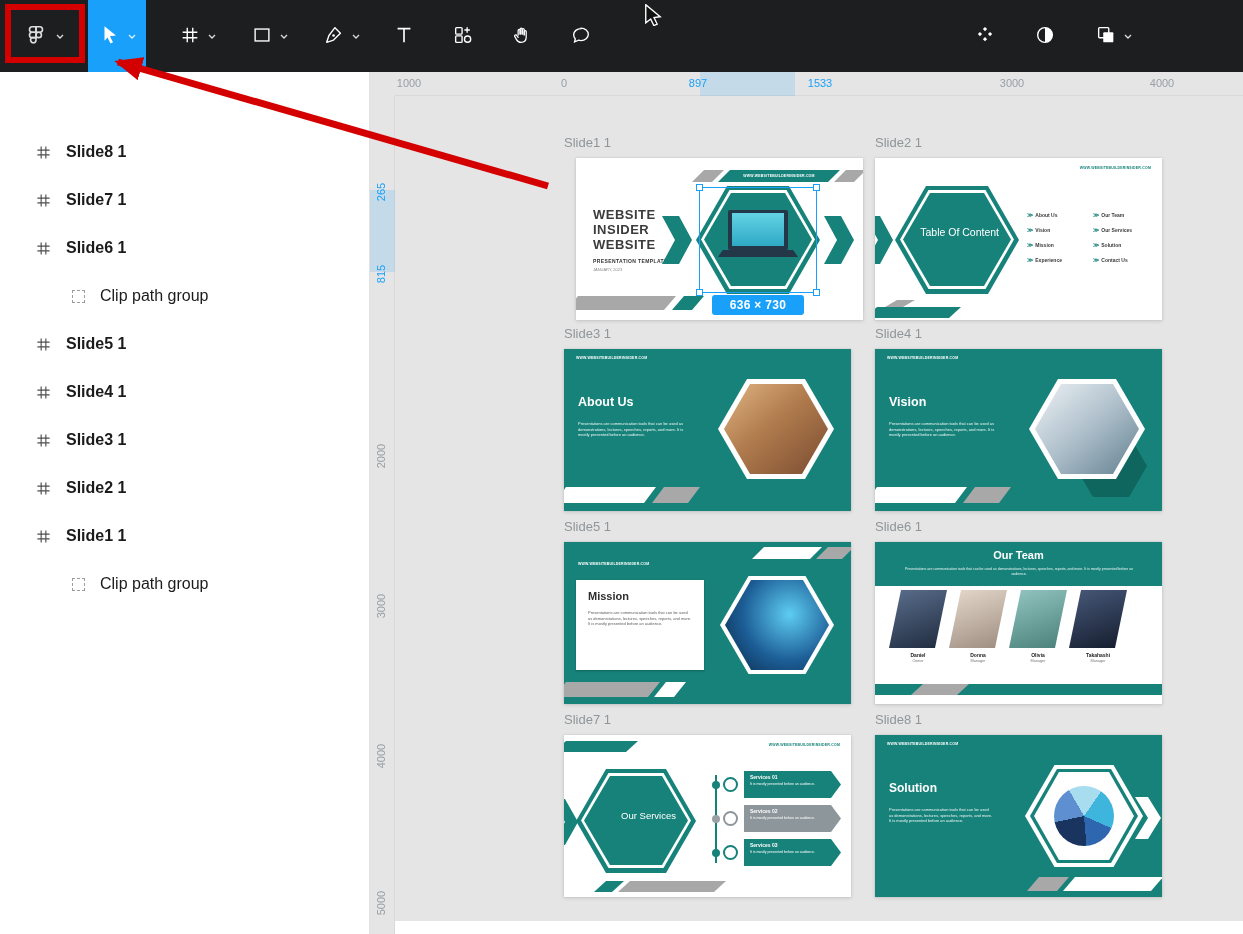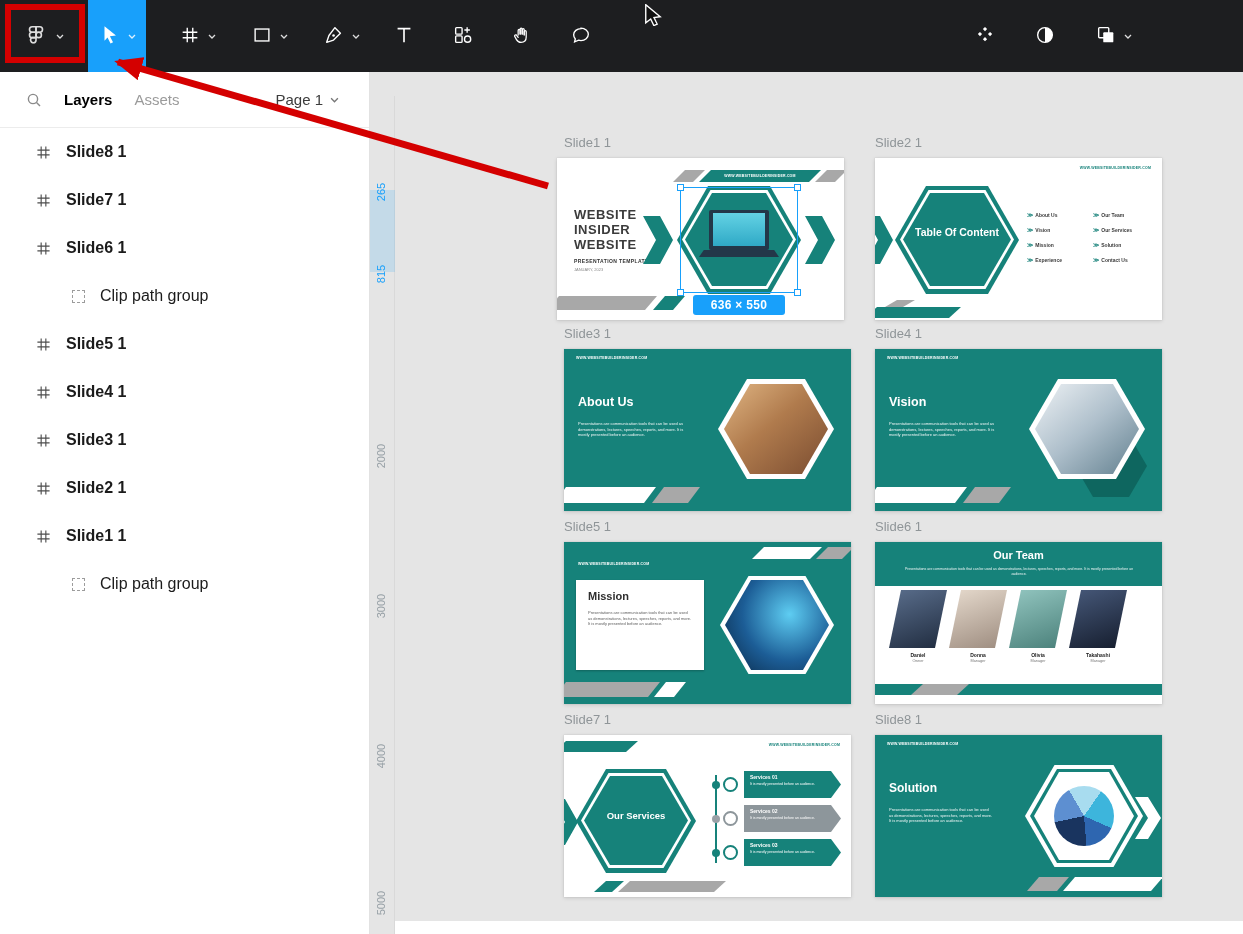--- a/index.html
+++ b/index.html
@@ -70,21 +70,21 @@
   .laptop-screen{position:absolute;background:#233749;border-radius:2px}
   .laptop-display{position:absolute;background:linear-gradient(180deg,#63d2e4,#2fa9c6)}
   .laptop-base{position:absolute;background:#233749;clip-path:polygon(6% 0,94% 0,100% 100%,0 100%)}
 
   .sel-box{position:absolute;border:1.5px solid #18a0fb;z-index:5}
   .handle{position:absolute;width:7px;height:7px;background:#fff;border:1.5px solid #18a0fb}
   .sel-badge{position:absolute;background:#18a0fb;color:#fff;font-size:12px;font-weight:700;
              display:flex;align-items:center;justify-content:center;border-radius:3px;z-index:6;
              letter-spacing:.3px}
 
-  .hex-title{position:absolute;color:#fff;font-weight:700;text-align:center}
+  .hex-title{position:absolute;color:#fff;font-weight:400;text-align:right}
   .toc-item{position:absolute;display:flex;align-items:center;font-size:5px;font-weight:700;color:#3a3a3a;white-space:nowrap}
   .toc-ico{color:#16827a;font-size:6px;margin-right:2px;line-height:1}
 
   .img-warm{background:linear-gradient(140deg,#e0b583 0%,#b07b4d 45%,#7a4c30 100%)}
   .img-desk{background:linear-gradient(140deg,#eef2f5 0%,#aebfcb 50%,#62808f 100%)}
   .img-tech{background:radial-gradient(circle at 62% 38%,#5ecdf2 0%,#1c5d96 55%,#0a2744 100%)}
 
   .card{position:absolute;background:#fff;box-shadow:0 1px 2px rgba(0,0,0,.25)}
 
   .photo{position:absolute;clip-path:polygon(12px 0,100% 0,calc(100% - 12px) 100%,0 100%)}
@@ -254,36 +254,20 @@
       </span>
       <span class="chev-dn">
         <svg width="8" height="5" viewBox="0 0 8 5" fill="none" stroke="#fff" stroke-width="1.3">
             <path d="M1 1l3 3 3-3"></path>
           </svg>
       </span>
     </button>
   </div>
 
   <div class="sidebar">
-    <div class="sb-header">
-      <span class="sb-search">
-        <svg width="16" height="16" viewBox="0 0 16 16" fill="none" stroke="#8a8a8a" stroke-width="1.4">
-          <circle cx="7" cy="7" r="4.6"></circle>
-            <path d="M10.5 10.5L14 14"></path>
-        </svg>
-      </span>
-      <span class="tab active">Layers</span>
-      <span class="tab inactive">Assets</span>
-      <span class="page-sel">
-        <span>Page 1</span>
-        <svg width="9" height="6" viewBox="0 0 8 5" fill="none" stroke="#777" stroke-width="1.2">
-            <path d="M1 1l3 3 3-3"></path>
-          </svg>
-      </span>
-    </div>
 
     <div class="layer-list">
       <div class="layer-row">
         <svg width="15" height="15" viewBox="0 0 16 16" stroke="#4d4d4d" stroke-width="1.2" fill="none">
             <path d="M5.5 1.5v13M10.5 1.5v13M1.5 5.5h13M1.5 10.5h13"></path>
           </svg>
         <span class="lname">Slide8 1</span>
       </div>
       <div class="layer-row">
         <svg width="15" height="15" viewBox="0 0 16 16" stroke="#4d4d4d" stroke-width="1.2" fill="none">
@@ -333,32 +317,41 @@
       </div>
       <div class="layer-row group">
         <span class="clip-ico"></span>
         <span class="lname">Clip path group</span>
       </div>
     </div>
   </div>
 
   <div class="canvas">
 
+    <div class="h-ruler">
+      <div class="hband" style="left:305px;width:95px"></div>
+      <span class="rlabel" style="left:14px">1000</span>
+      <span class="rlabel" style="left:169px">0</span>
+      <span class="rlabel blue" style="left:303px">897</span>
+      <span class="rlabel blue" style="left:425px">1533</span>
+      <span class="rlabel" style="left:617px">3000</span>
+      <span class="rlabel" style="left:767px">4000</span>
+    </div>
     <div class="v-ruler">
       <div class="vband" style="top:94px;height:82px"></div>
       <span class="vlabel blue" style="top:90px">265</span>
       <span class="vlabel blue" style="top:172px">815</span>
       <span class="vlabel" style="top:354px">2000</span>
       <span class="vlabel" style="top:504px">3000</span>
       <span class="vlabel" style="top:654px">4000</span>
       <span class="vlabel" style="top:801px">5000</span>
     </div>
 
     <div class="slide-label" style="left:194px;top:63px">Slide1 1</div>
-    <div class="slide" style="left:187px;top:86px">
+    <div class="slide" style="left:206px;top:86px">
       <div class="par gray" style="left:116px;top:12px;width:32px;height:12px"></div>
       <div class="par teal" style="left:142px;top:12px;width:122px;height:12px;display:flex;align-items:center;justify-content:center">
         <span class="t-url-w">WWW.WEBSITEBUILDERINSIDER.COM</span>
       </div>
       <div class="par gray" style="left:258px;top:12px;width:32px;height:12px"></div>
 
       <div class="abs s1-title" style="left:17px;top:49px">
         <div>WEBSITE</div>
         <div>INSIDER</div>
         <div>WEBSITE</div>
@@ -377,21 +370,21 @@
 
       <div class="par gray" style="left:-10px;top:138px;width:110px;height:14px"></div>
       <div class="par teal" style="left:96px;top:138px;width:32px;height:14px"></div>
 
       <div class="sel-box" style="left:123px;top:29px;width:118px;height:106px">
         <span class="handle" style="left:-4px;top:-4px"></span>
         <span class="handle" style="right:-4px;top:-4px"></span>
         <span class="handle" style="left:-4px;bottom:-4px"></span>
         <span class="handle" style="right:-4px;bottom:-4px"></span>
       </div>
-      <div class="sel-badge" style="left:136px;top:137px;width:92px;height:20px">636 × 550</div>
+      <div class="sel-badge" style="left:136px;top:137px;width:92px;height:20px">636 × 730</div>
     </div>
 
     <div class="slide-label" style="left:505px;top:63px">Slide2 1</div>
     <div class="slide" style="left:505px;top:86px">
       <div class="abs t-url-t" style="left:180px;top:8px;width:96px">WWW.WEBSITEBUILDERINSIDER.COM</div>
       <div class="chev teal" style="left:-10px;top:58px;width:28px;height:48px"></div>
       <div class="hex teal" style="left:20px;top:28px;width:124px;height:108px"></div>
       <div class="hex white" style="left:25px;top:32px;width:114px;height:99px"></div>
       <div class="hex teal" style="left:28px;top:35px;width:108px;height:93px"></div>
       <div class="hex-title" style="left:40px;top:68px;width:84px;font-size:10.5px;line-height:12px">Table Of Content</div>

